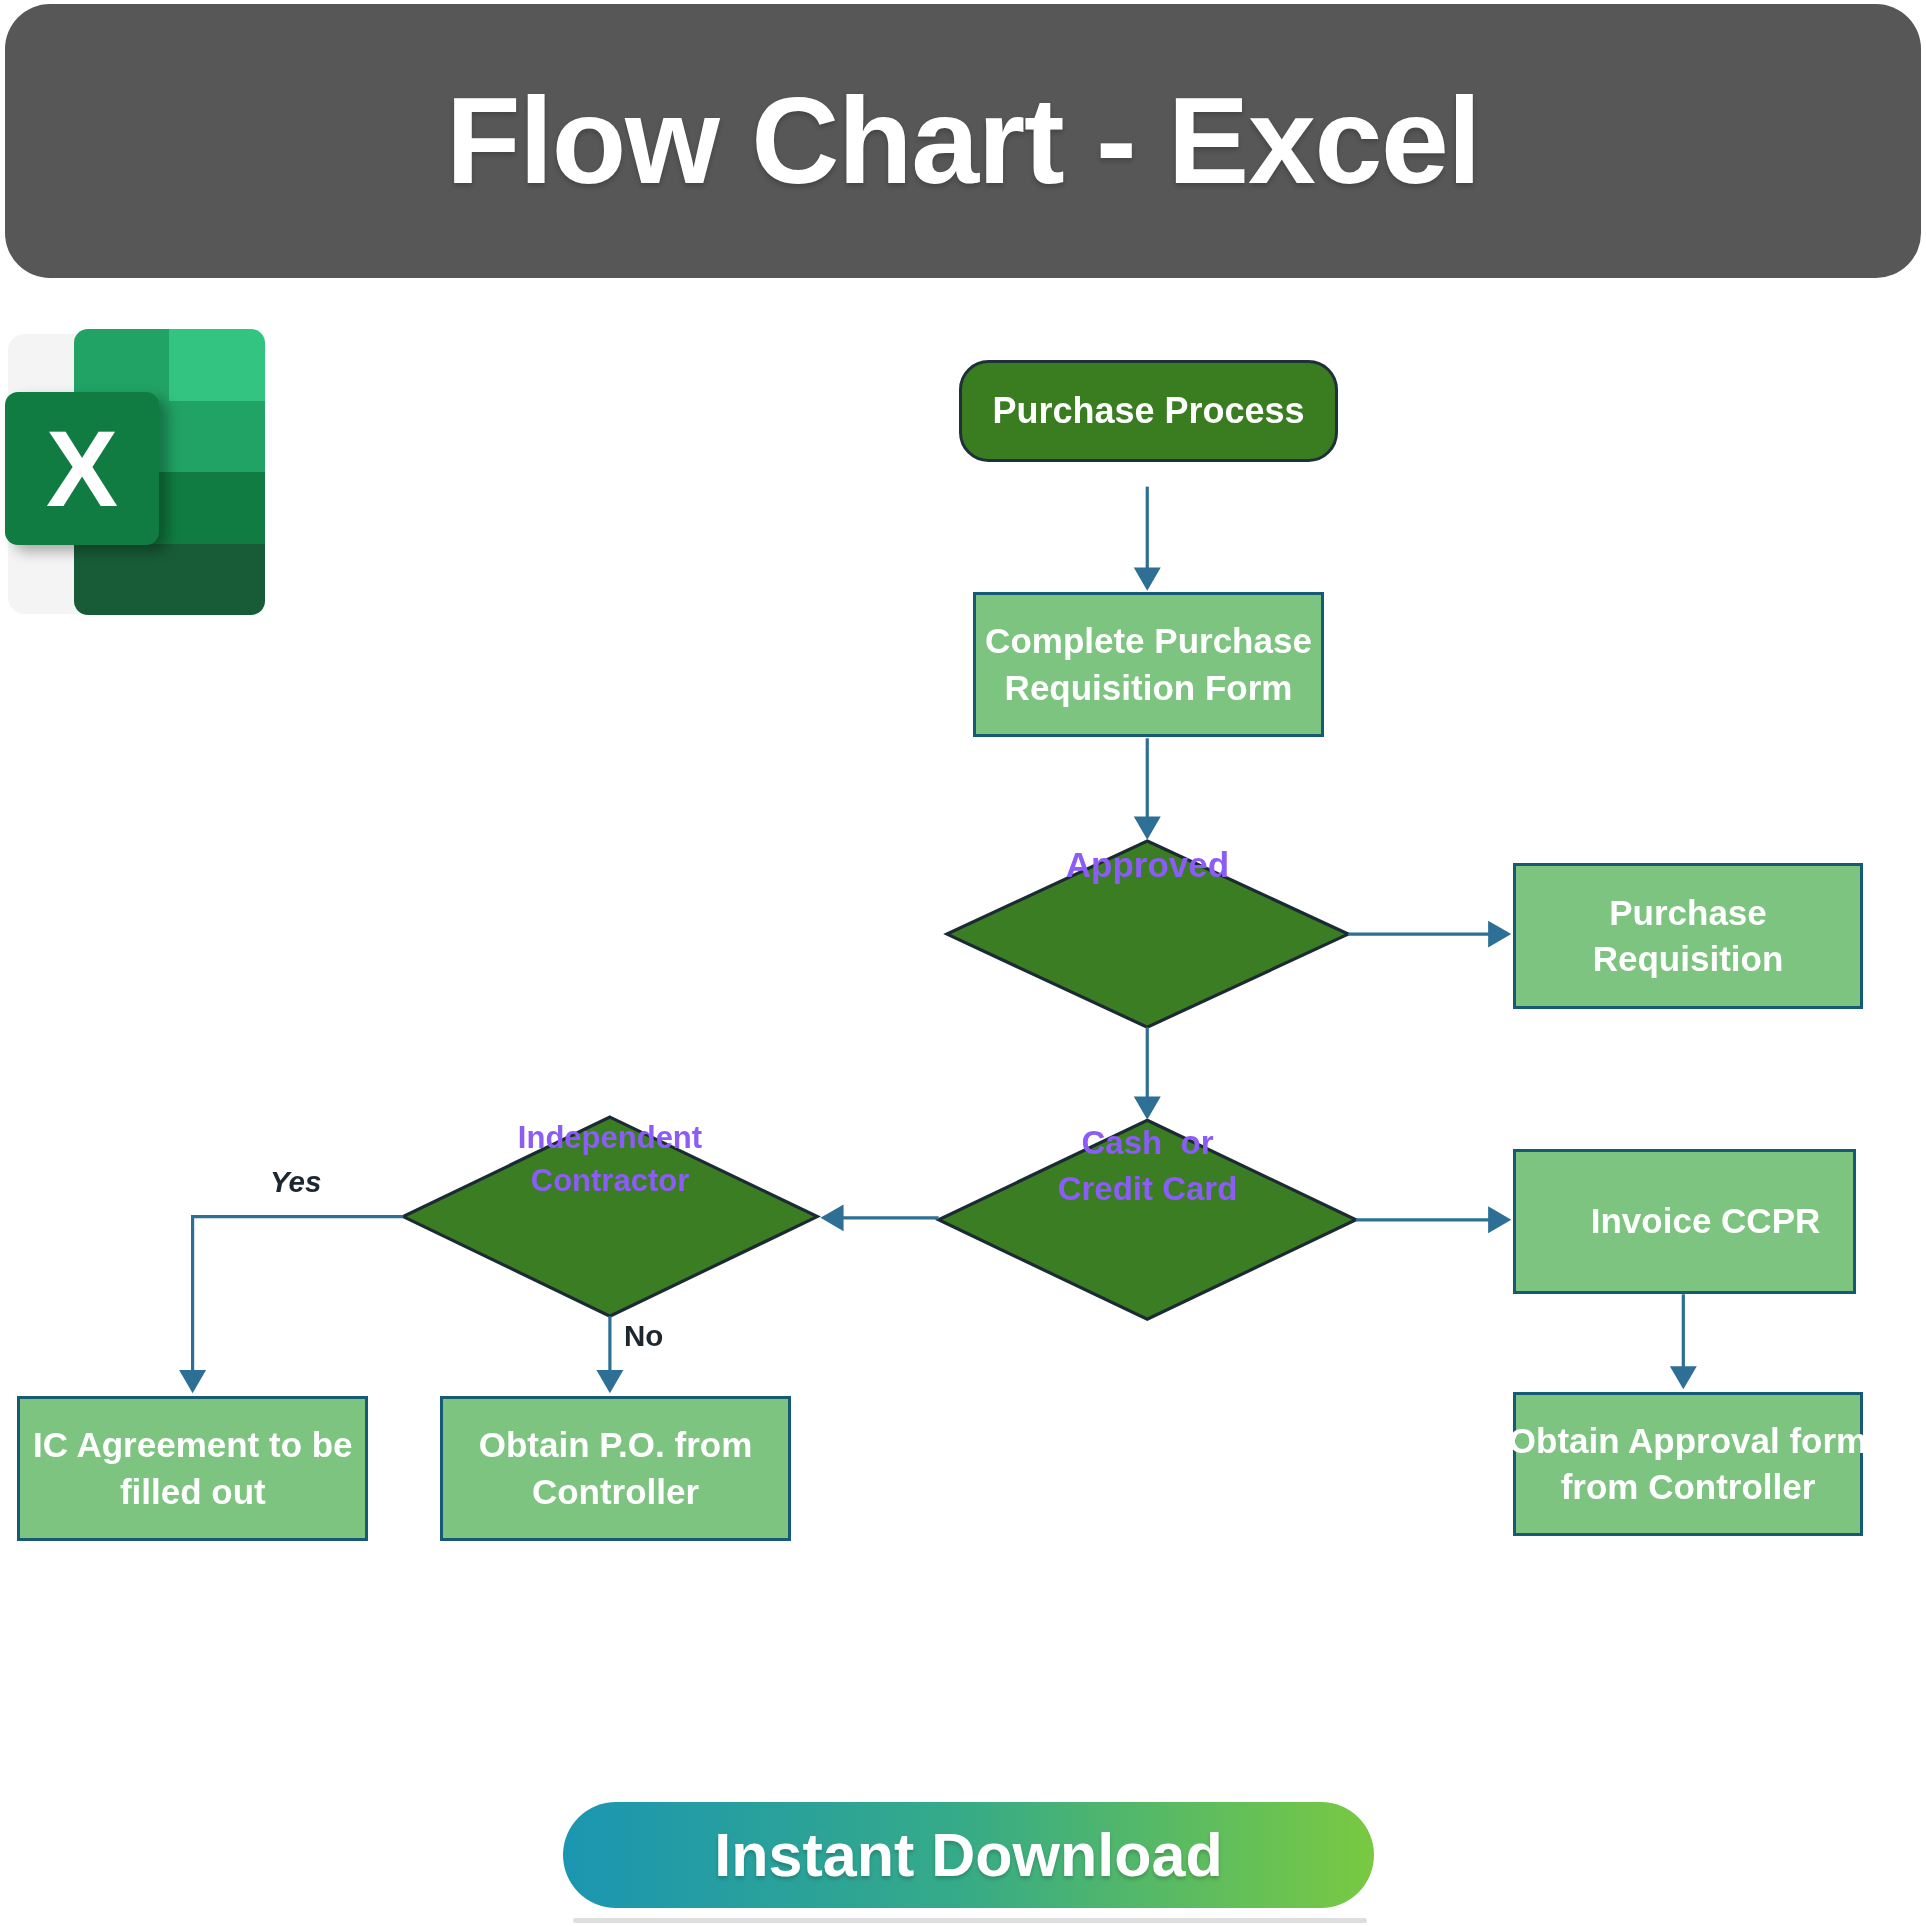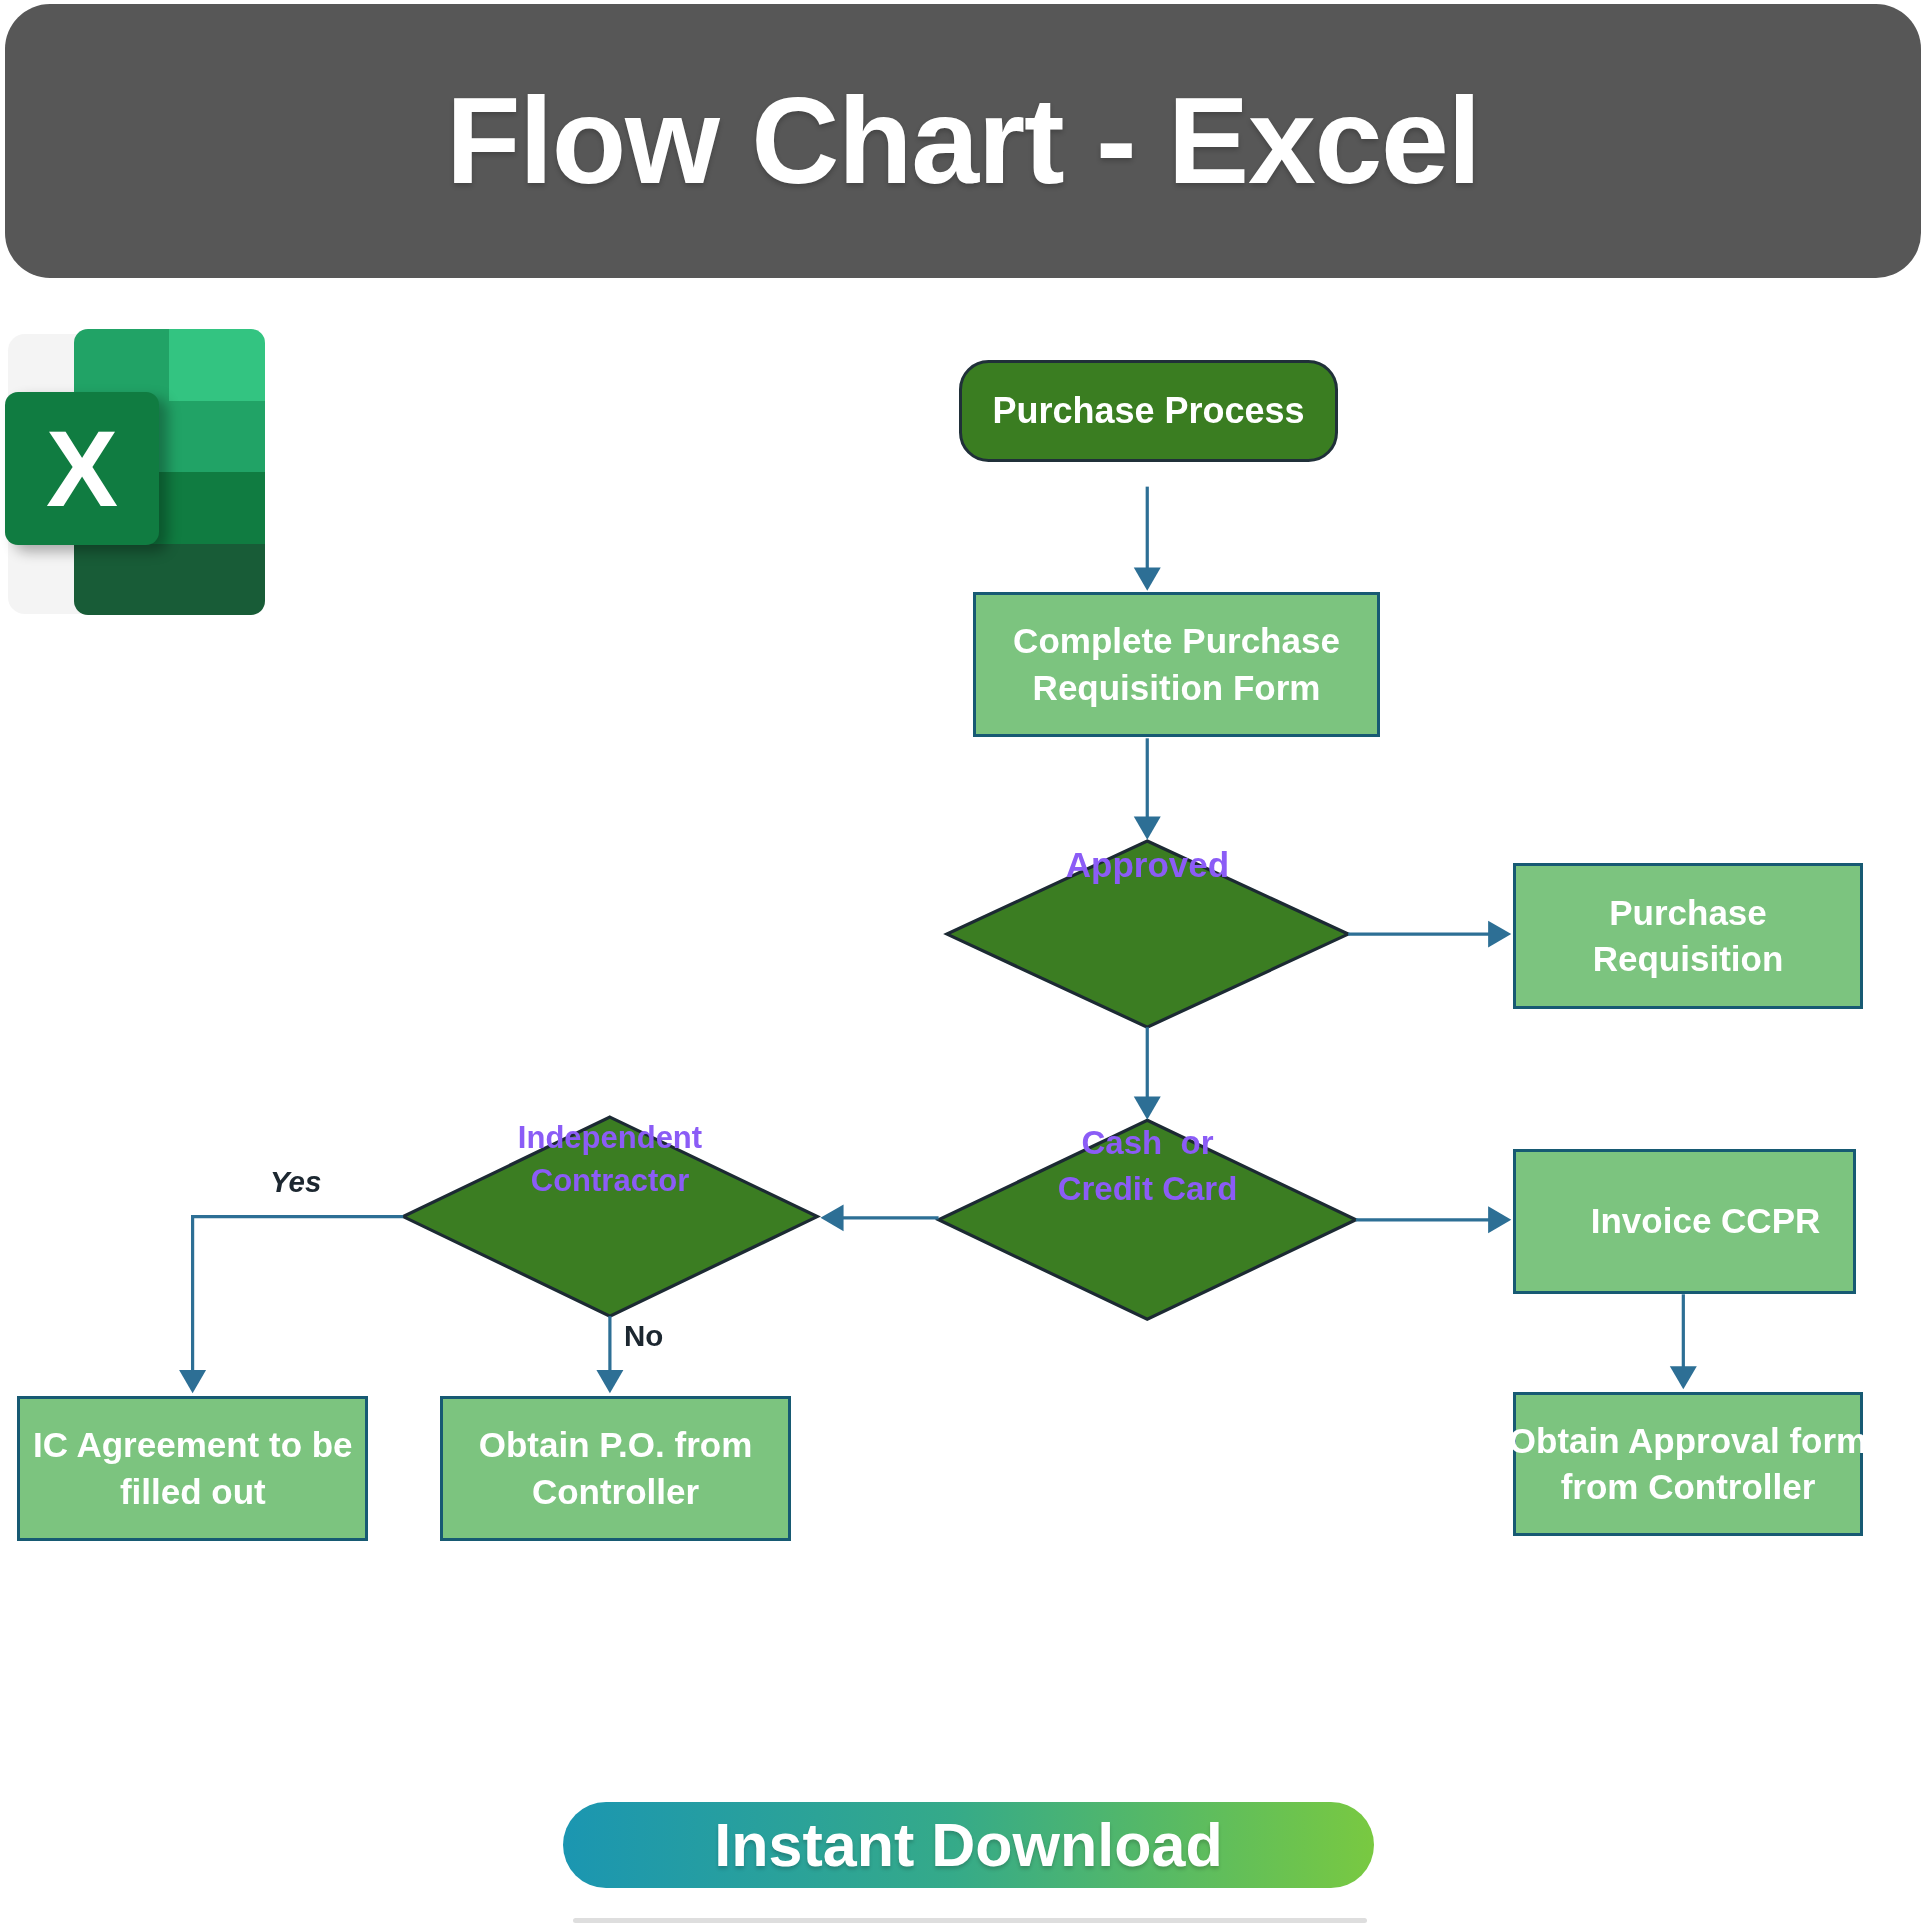--- a/index.html
+++ b/index.html
@@ -46,21 +46,21 @@
   .box-dark-round{background:#3a7d21;border:3.2px solid #203039;border-radius:29.5px;font-size:36px;}
   .diamond-label{
     position:absolute;display:flex;flex-direction:column;align-items:center;justify-content:flex-start;
     color:#8b5cf6;font-weight:bold;text-align:center;white-space:pre;font-size:33px;line-height:1.38;
   }
   .edge-label{position:absolute;font-weight:bold;font-size:29.5px;color:#1c2730;white-space:pre;}
   
   .overlay{position:absolute;left:0;top:0;width:1926px;height:1926px;}
   
   .download-btn{
-    position:absolute;left:563px;top:1802px;width:811px;height:86px;border-radius:58px;
+    position:absolute;left:563px;top:1802px;width:811px;height:106px;border-radius:58px;
     background:linear-gradient(90deg,#1b96b1 0%,#35aa89 48%,#79c941 100%);
     display:flex;align-items:center;justify-content:center;cursor:pointer;
   }
   .download-btn span{color:#ffffff;font-size:61px;font-weight:bold;text-shadow:0 2.6px 3.9px rgba(0,0,0,.18);}
   .btn-shadow{position:absolute;left:573px;top:1918px;width:794px;height:5.1px;background:#dedede;border-radius:2.6px;}
 </style>
 </head>
 <body>
 
 <div id="canvas">
@@ -109,21 +109,21 @@
     <line x1="950" y1="2050" x2="950" y2="2142" stroke="#2d6f95" stroke-width="5"></line>
     <polygon points="950,2170 929,2134 971,2134" fill="#2d6f95"></polygon>
     <line x1="2622" y1="2016" x2="2622" y2="2136" stroke="#2d6f95" stroke-width="5"></line>
     <polygon points="2622,2164 2601,2128 2643,2128" fill="#2d6f95"></polygon>
   </svg>
 
   <div class="node box-dark-round" style="left:959px;top:360px;width:379px;height:102px;">
     <div>Purchase Process</div>
   </div>
 
-  <div class="node box-light" style="left:973px;top:592px;width:407px;height:145px;">
+  <div class="node box-light" style="left:973px;top:592px;width:351px;height:145px;">
     <div>Complete Purchase</div>
     <div>Requisition Form</div>
   </div>
 
   <div class="node box-light" style="left:1513px;top:863px;width:350px;height:146px;">
     <div>Purchase</div>
     <div>Requisition</div>
   </div>
 
   <div class="node box-light" style="left:1513px;top:1149px;width:343px;height:145px;padding-left:42px;">

